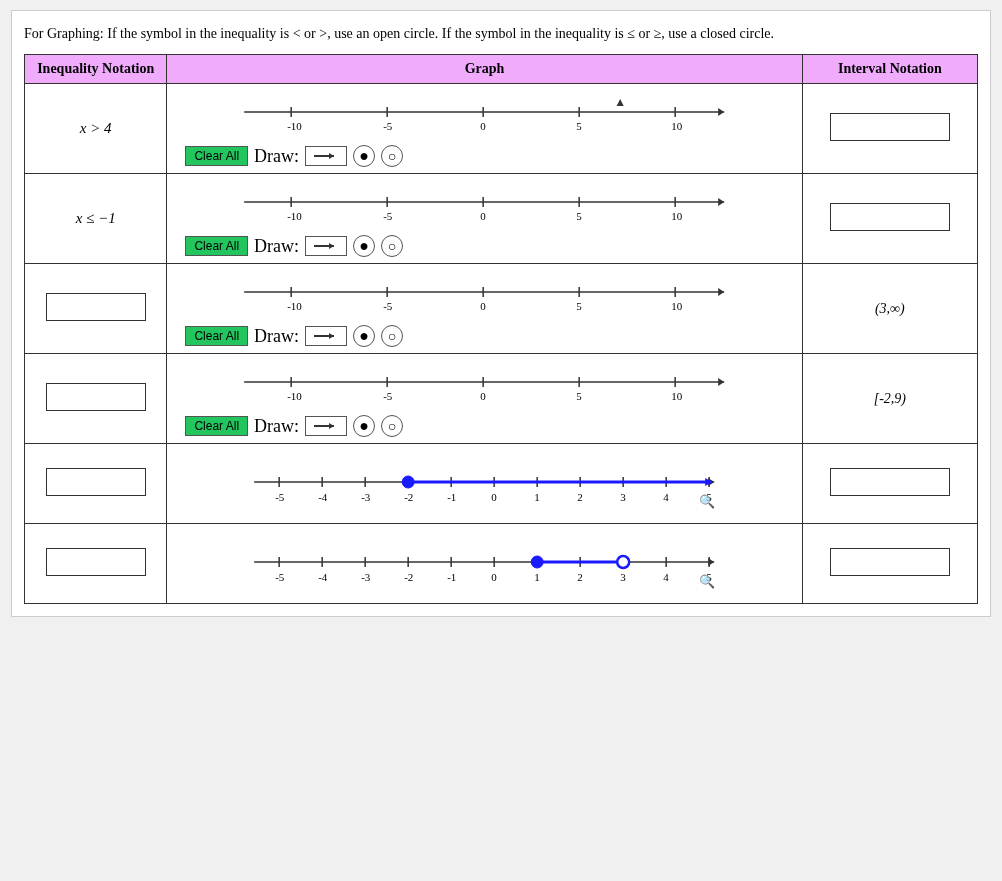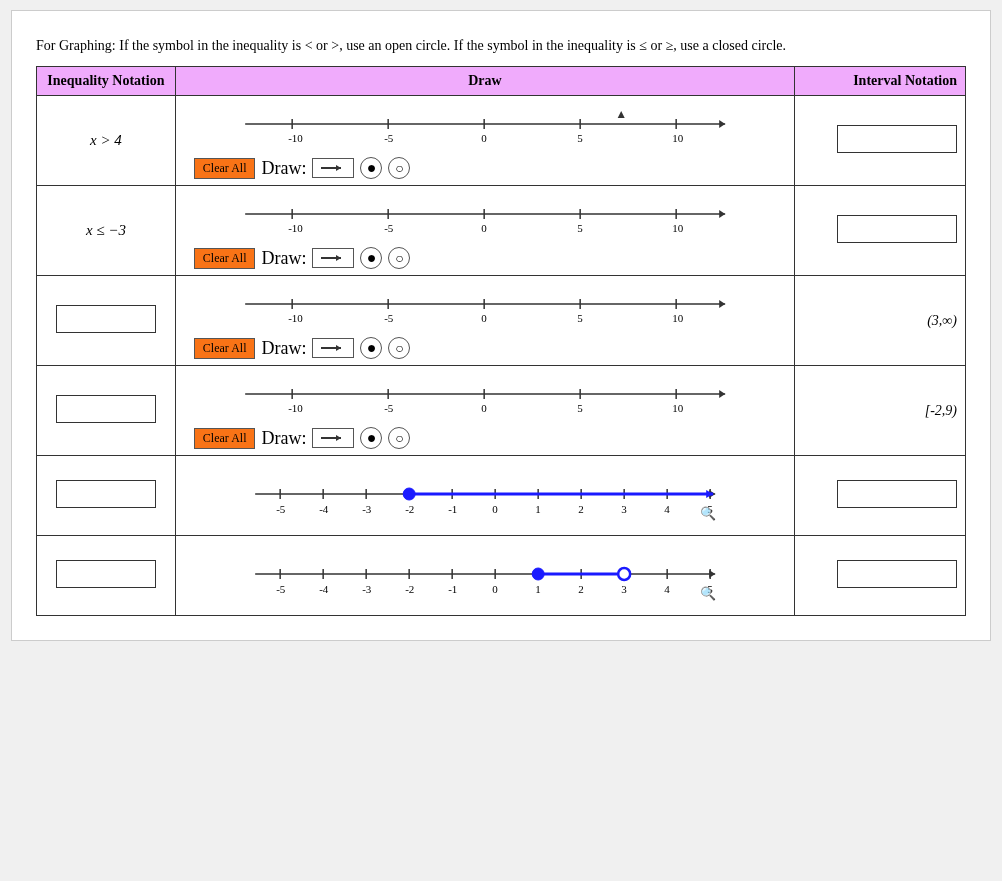--- a/index.html
+++ b/index.html
@@ -6,21 +6,21 @@
     body {
       font-family: 'Times New Roman', serif;
       background: #f0f0f0;
       padding: 10px;
       font-size: 14px;
     }
     .page-container {
       background: white;
       max-width: 980px;
       margin: 0 auto;
-      padding: 24px;
+      padding: 12px;
       border: 1px solid #ccc;
     }
     .instructions {
       font-size: 14px;
       margin-bottom: 10px;
       line-height: 1.5;
     }
     table {
       width: 100%;
       border-collapse: collapse;
@@ -39,21 +39,21 @@
     }
     .col-inequality {
       width: 130px;
       text-align: center;
     }
     .col-graph {
       width: 580px;
     }
     .col-interval {
       width: 160px;
-      text-align: right;
+      text-align: center;
     }
     .inequality-text {
       font-style: italic;
       font-size: 15px;
       text-align: right;
     }
     .number-line-container {
       margin-bottom: 6px;
       position: relative;
     }
@@ -62,26 +62,26 @@
       width: 100%;
     }
     .controls-row {
       display: flex;
       align-items: center;
       gap: 6px;
       margin-top: 4px;
       padding-left: 10px;
     }
     .clear-all-btn {
-      background: #f97316;
+      background: #22c55e;
       border: 1px solid #555;
       padding: 2px 8px;
       font-size: 12px;
       cursor: pointer;
-      font-family: Liberation Serif, serif;
+      font-family: Liberation Sans, sans-serif;
     }
     .draw-label {
       font-size: 18px;
     }
     .draw-btn {
       background: white;
       border: 1px solid #555;
       padding: 2px 6px;
       font-size: 13px;
       cursor: pointer;
@@ -146,21 +146,21 @@
 </head>
 <body>
 
 <div class="page-container">
   <p class="instructions">For Graphing: If the symbol in the inequality is &lt; or &gt;, use an open circle. If the symbol in the inequality is ≤ or ≥, use a closed circle.</p>
 
   <table>
     <thead>
       <tr>
         <th class="col-inequality">Inequality Notation</th>
-        <th class="col-graph">Draw</th>
+        <th class="col-graph">Graph</th>
         <th class="col-interval">Interval Notation</th>
       </tr>
     </thead>
     <tbody>
 
       <tr>
         <td class="col-inequality">
           <span class="inequality-text">x &gt; 4</span>
         </td>
         <td class="col-graph">
@@ -200,21 +200,21 @@
             </div>
           </div>
         </td>
         <td class="col-interval">
           <div class="answer-box"></div>
         </td>
       </tr>
 
       <tr>
         <td class="col-inequality">
-          <span class="inequality-text">x ≤ −3</span>
+          <span class="inequality-text">x ≤ −1</span>
         </td>
         <td class="col-graph">
           <div class="graph-cell-inner">
             <div class="number-line-container">
               <svg class="number-line-svg" viewBox="0 0 520 45" height="45">
                 <line x1="20" y1="22" x2="500" y2="22" stroke="#333" stroke-width="1.5"></line>
                 <polygon points="500,22 494,18 494,26" fill="#333"></polygon>
                 <line x1="67" y1="17" x2="67" y2="27" stroke="#333" stroke-width="1.5"></line>
                 <text x="63" y="40" font-size="11" font-family="serif">-10</text>
                 <line x1="163" y1="17" x2="163" y2="27" stroke="#333" stroke-width="1.5"></line>

